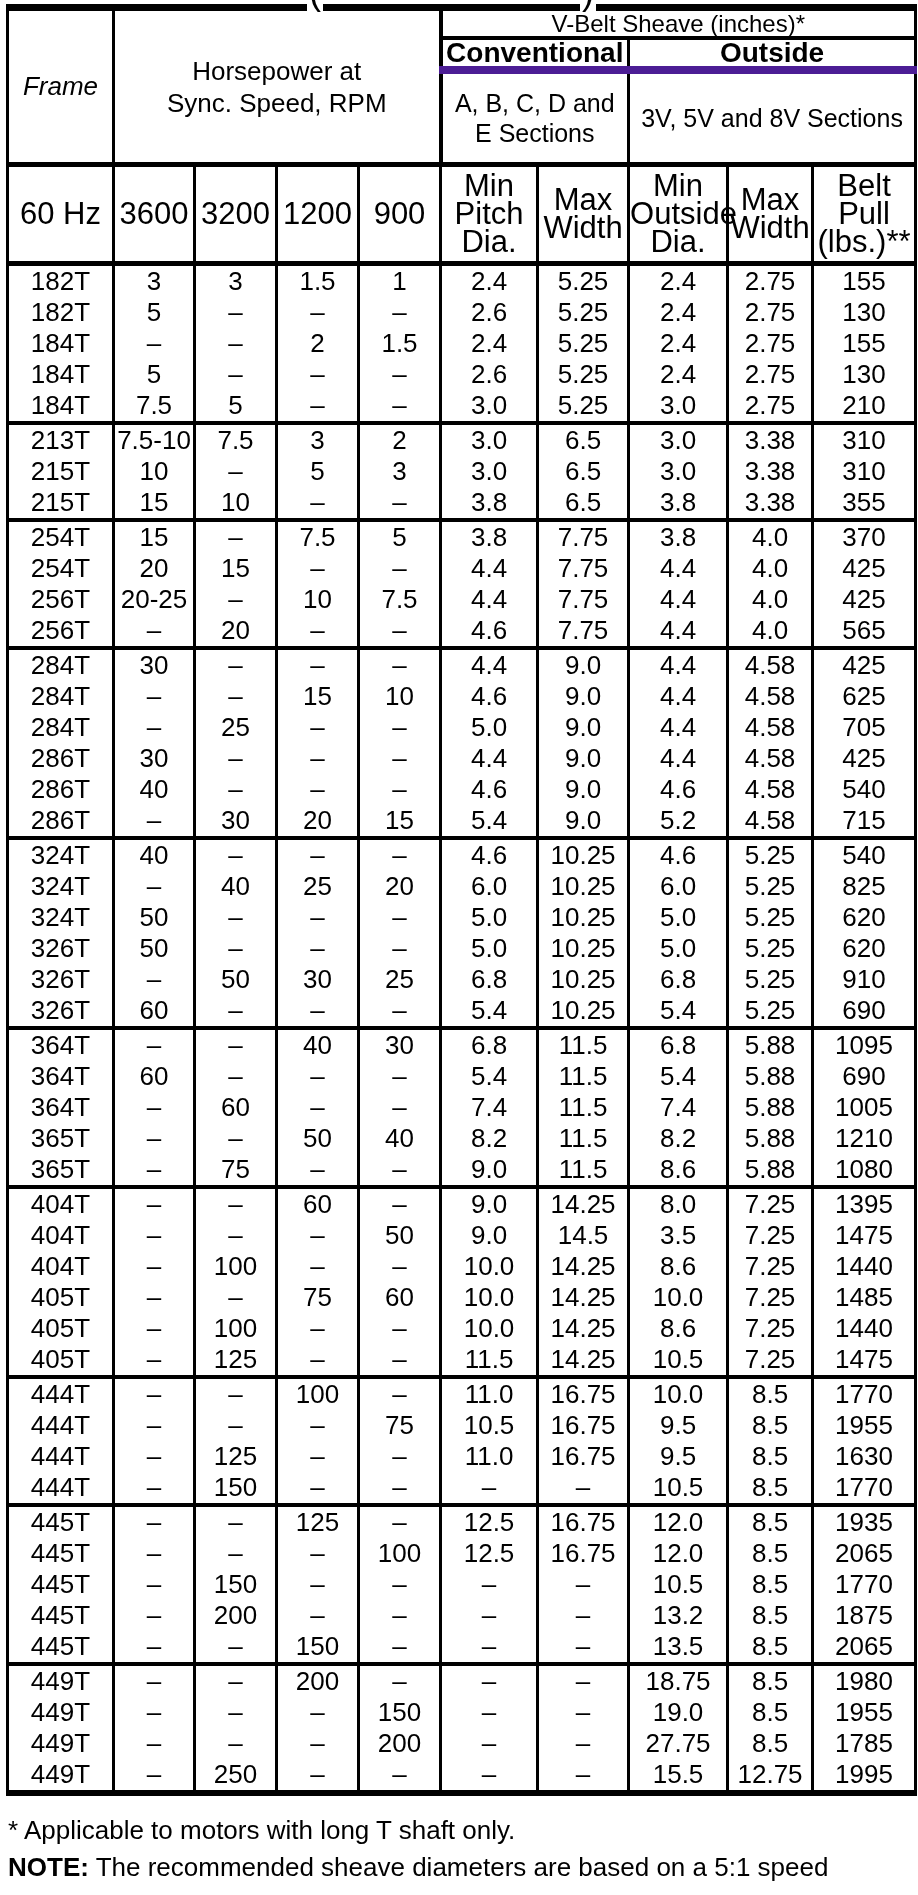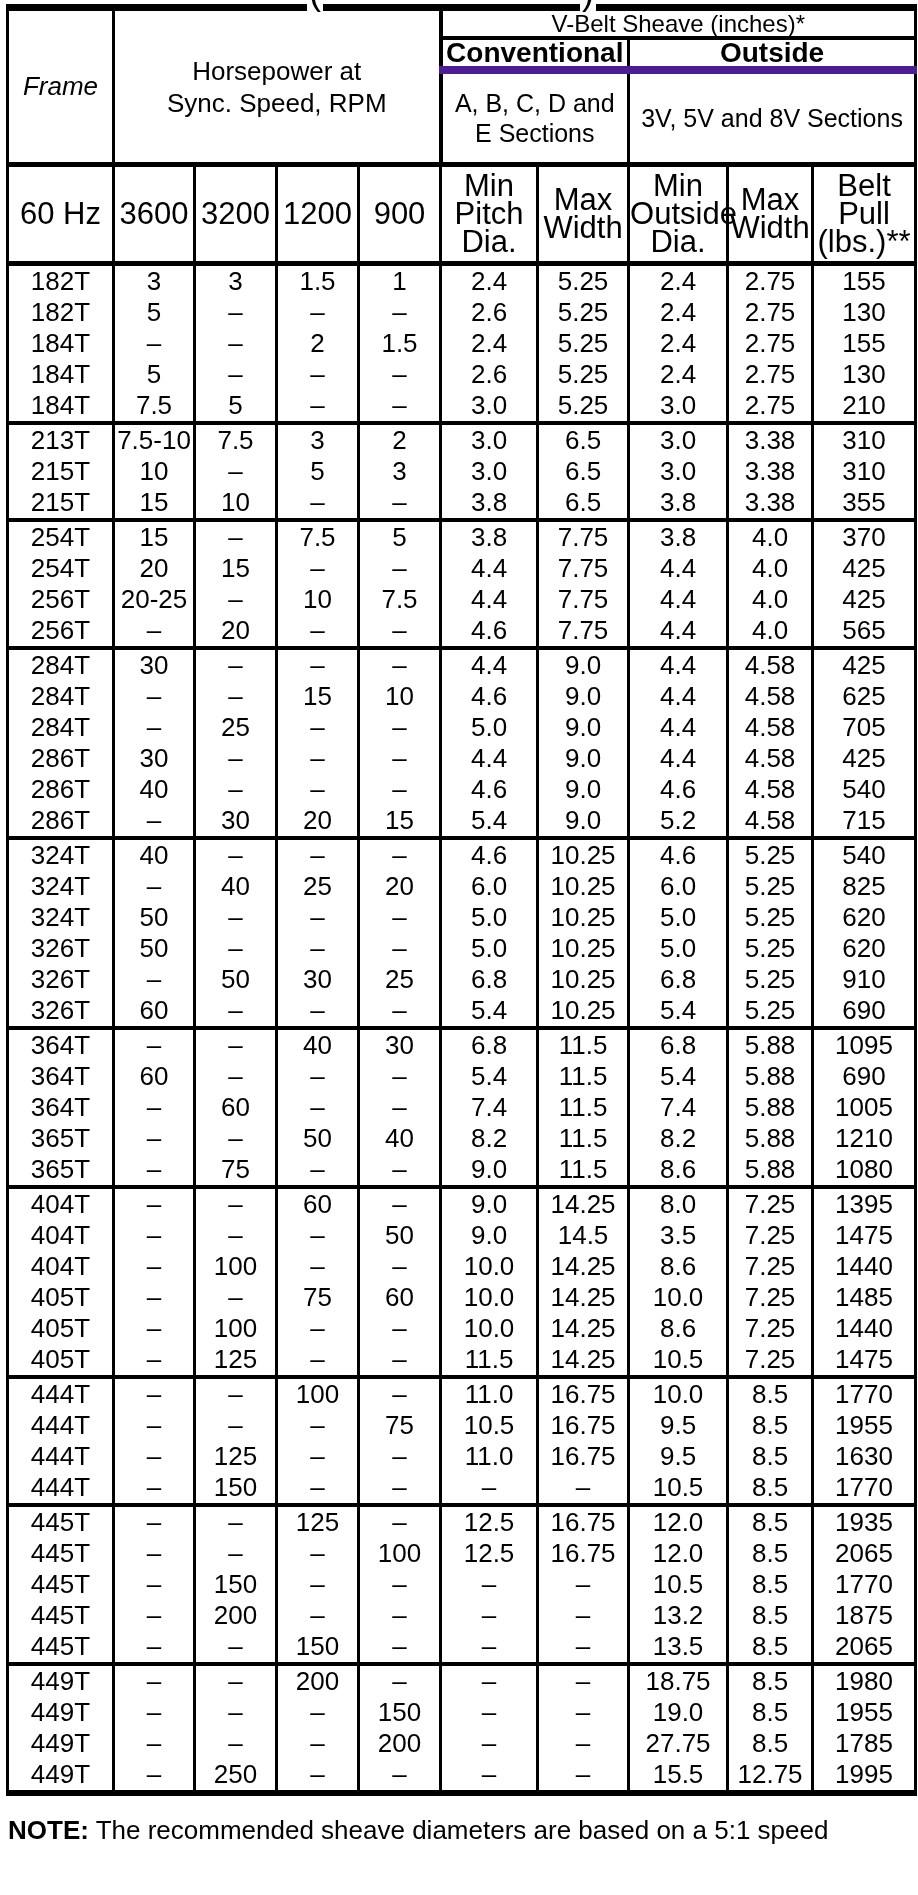--- a/index.html
+++ b/index.html
@@ -773,16 +773,17 @@
           <td>–</td>
           <td>–</td>
           <td>15.5</td>
           <td>12.75</td>
           <td>1995</td>
         </tr>
       </tbody>
     </table>
 
   <div class="footnotes">
+    <p class="fn"><span>*</span> <span>Applicable to motors with long T shaft only.</span></p>
     <p class="fn"><span class="bold">NOTE:</span> <span>The recommended sheave diameters are based on a 5:1 speed</span></p>
   </div>
 
 </div>
 
 </body></html>

